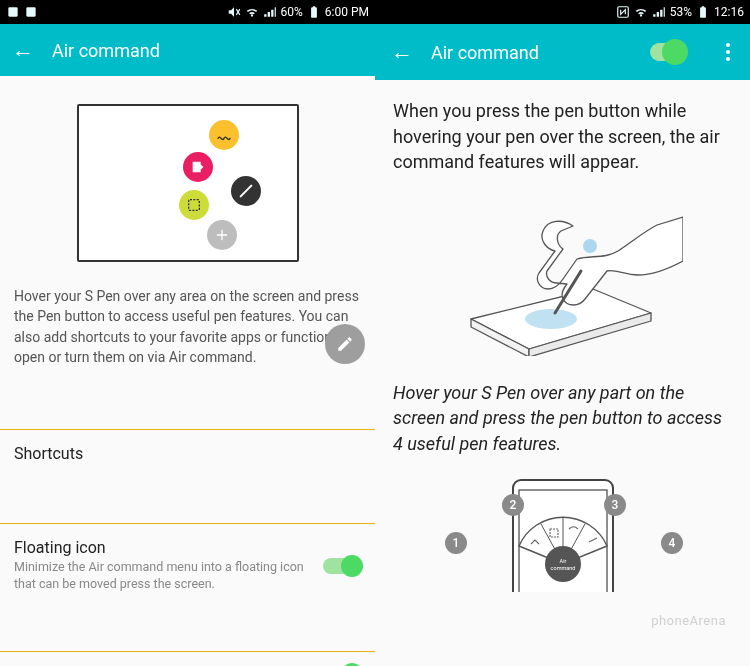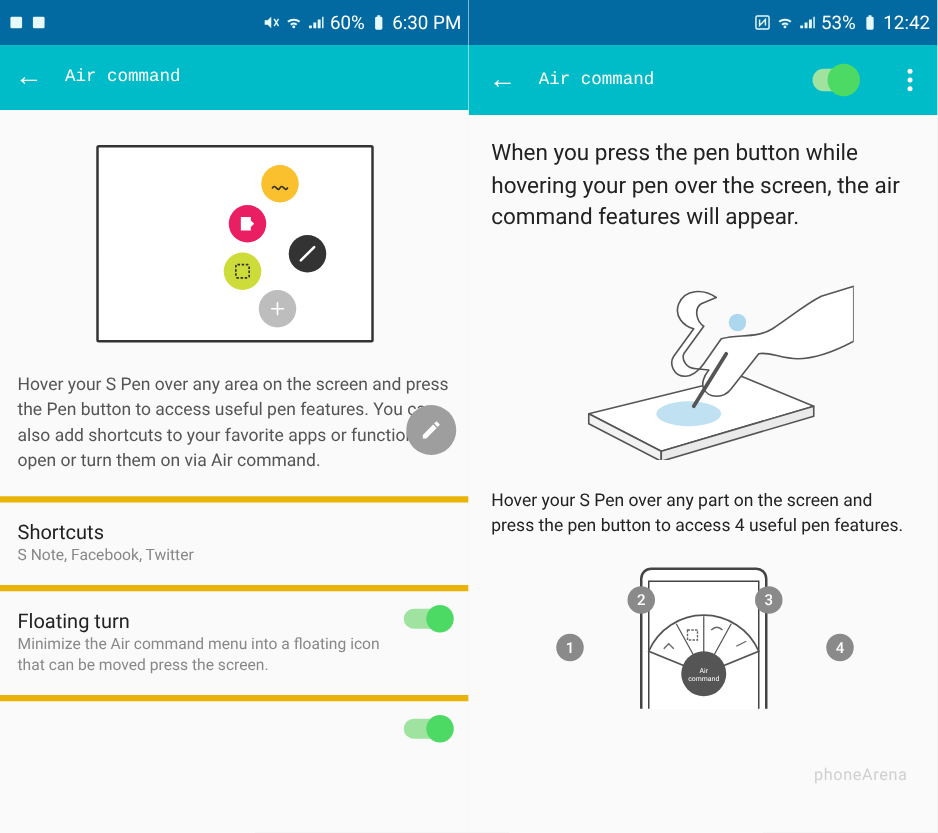--- a/index.html
+++ b/index.html
@@ -16,28 +16,28 @@
       position: relative;
       display: flex;
       flex-direction: column;
       overflow: hidden;
     }
     .screen-left { width: 375px; height: 666px; }
     .screen-right { width: 375px; height: 666px; justify-content: space-between; }
 
     
     .status-bar {
-      height: 36px;
-      background: #0369a1;
+      height: 24px;
+      background: #000000;
       display: flex;
       align-items: center;
       justify-content: space-between;
       padding: 0 6px;
       color: #fff;
-      font-size: 15px;
+      font-size: 12px;
     }
     .status-left { display: flex; gap: 4px; align-items: center; }
     .status-right { display: flex; gap: 4px; align-items: center; }
     .sb-icon { width: 14px; height: 14px; display: inline-flex; align-items: center; justify-content: center; }
     .status-bar svg { fill: #e6f9fb; }
 
     
     .app-bar {
       background: #00bcc8;
       color: #fff;
@@ -47,21 +47,21 @@
       gap: 18px;
     }
     .app-bar-left {
       flex: 1;
       display: flex;
       align-items: center;
       gap: 18px;
     }
     .app-bar-a { height: 52px; }
     .app-bar-b { height: 56px; padding: 0 16px; }
-    .app-bar .title { font-size: 14px; font-weight: 400; font-family: Liberation Mono, monospace; }
+    .app-bar .title { font-size: 18px; font-weight: 400; }
     .app-bar .back { font-size: 22px; line-height: 1; }
 
     
     .toggle {
       width: 38px; height: 16px;
       background: #a0e3a0;
       border-radius: 8px;
       position: relative;
       display: inline-block;
     }
@@ -114,23 +114,25 @@
     .d-yellow { background: #fbc02d; left: 130px; top: 14px; }
     .d-pink   { background: #e91e63; left: 104px; top: 46px; }
     .d-black  { background: #333;    left: 152px; top: 70px; }
     .d-green  { background: #cddc39; left: 100px; top: 84px; }
     .d-grey   { background: #bdbdbd; left: 128px; top: 114px; }
 
     .desc-text { color: #555; font-size: 14px; line-height: 1.45; }
 
     .list-item {
       padding: 14px 14px;
-      border-top: 5px solid #eab308;
-      display: flex;
+      border-top: 1px solid #eab308;
+      display: flex;
+      align-items: center;
       gap: 12px;
+      margin-top: 44px;
     }
     .list-item .text { flex: 1; }
     .item-title { color: #222; font-size: 16px; margin-bottom: 2px; }
     .item-sub { color: #888; font-size: 12.5px; line-height: 1.35; }
 
     .fab {
       position: absolute;
       right: 10px; top: 324px;
       width: 40px; height: 40px;
       border-radius: 50%;
@@ -139,22 +141,23 @@
     }
     .fab svg { fill: #fff; width: 18px; height: 18px; }
 
     
     .r-top-text {
       color: #222; font-size: 18px; line-height: 1.42;
       padding: 18px 18px 8px;
     }
     .r-illus-wrap { display: flex; justify-content: center; padding: 8px 0 12px; }
     .r-desc {
-      color: #222; font-size: 14px; line-height: 1.42;
+      color: #222; font-size: 18px; line-height: 1.42;
       padding: 12px 18px 8px;
+      font-style: italic;
     }
     .r-fan-wrap { display: flex; justify-content: center; padding-top: 8px; position: relative; }
 
     .fan-badge {
       position: absolute;
       width: 22px; height: 22px;
       background: #8a8a8a;
       border-radius: 50%;
       color: #fff;
       display: flex; align-items: center; justify-content: center;
@@ -202,21 +205,21 @@
         <svg viewBox="0 0 24 24">
             <path d="M2 20h4v-4H2zm6 0h4v-8H8zm6 0h4V8h-4zm6 0h2V4h-2z"></path>
           </svg>
       </span>
       <span>60%</span>
       <span class="sb-icon">
         <svg viewBox="0 0 24 24">
             <path d="M15 4h-1V2h-4v2H9a2 2 0 00-2 2v14a2 2 0 002 2h6a2 2 0 002-2V6a2 2 0 00-2-2zm0 9H9v7h6z"></path>
           </svg>
       </span>
-      <span>6:30 PM</span>
+      <span>6:00 PM</span>
     </div>
   </div>
 
   <div class="app-bar app-bar-a">
     <div class="app-bar-left">
       <span class="back">←</span>
       <span class="title">Air command</span>
     </div>
   </div>
 
@@ -257,27 +260,26 @@
 
     <div class="fab">
       <svg viewBox="0 0 24 24">
           <path d="M3 17.25V21h3.75L17.81 9.94l-3.75-3.75L3 17.25zM20.71 7.04a1 1 0 000-1.41l-2.34-2.34a1 1 0 00-1.41 0l-1.83 1.83 3.75 3.75 1.83-1.83z"></path>
         </svg>
     </div>
 
     <div class="list-item">
       <div class="text">
         <div class="item-title">Shortcuts</div>
-        <div class="item-sub">S Note, Facebook, Twitter</div>
       </div>
     </div>
 
     <div class="list-item">
       <div class="text">
-        <div class="item-title">Floating turn</div>
+        <div class="item-title">Floating icon</div>
         <div class="item-sub">Minimize the Air command menu into a floating icon that can be moved press the screen.</div>
       </div>
       <span class="toggle"></span>
     </div>
 
     <div class="list-item">
       <div class="text">
       </div>
       <span class="toggle"></span>
     </div>
@@ -303,21 +305,21 @@
         <svg viewBox="0 0 24 24">
             <path d="M2 20h4v-4H2zm6 0h4v-8H8zm6 0h4V8h-4zm6 0h2V4h-2z"></path>
           </svg>
       </span>
       <span>53%</span>
       <span class="sb-icon">
         <svg viewBox="0 0 24 24">
             <path d="M15 4h-1V2h-4v2H9a2 2 0 00-2 2v14a2 2 0 002 2h6a2 2 0 002-2V6a2 2 0 00-2-2zm0 10H9v6h6z"></path>
           </svg>
       </span>
-      <span>12:42</span>
+      <span>12:16</span>
     </div>
   </div>
 
   <div class="app-bar app-bar-b">
     <div class="app-bar-left">
       <span class="back">←</span>
       <span class="title">Air command</span>
     </div>
     <span class="toggle-big"></span>
     <span class="kebab">

